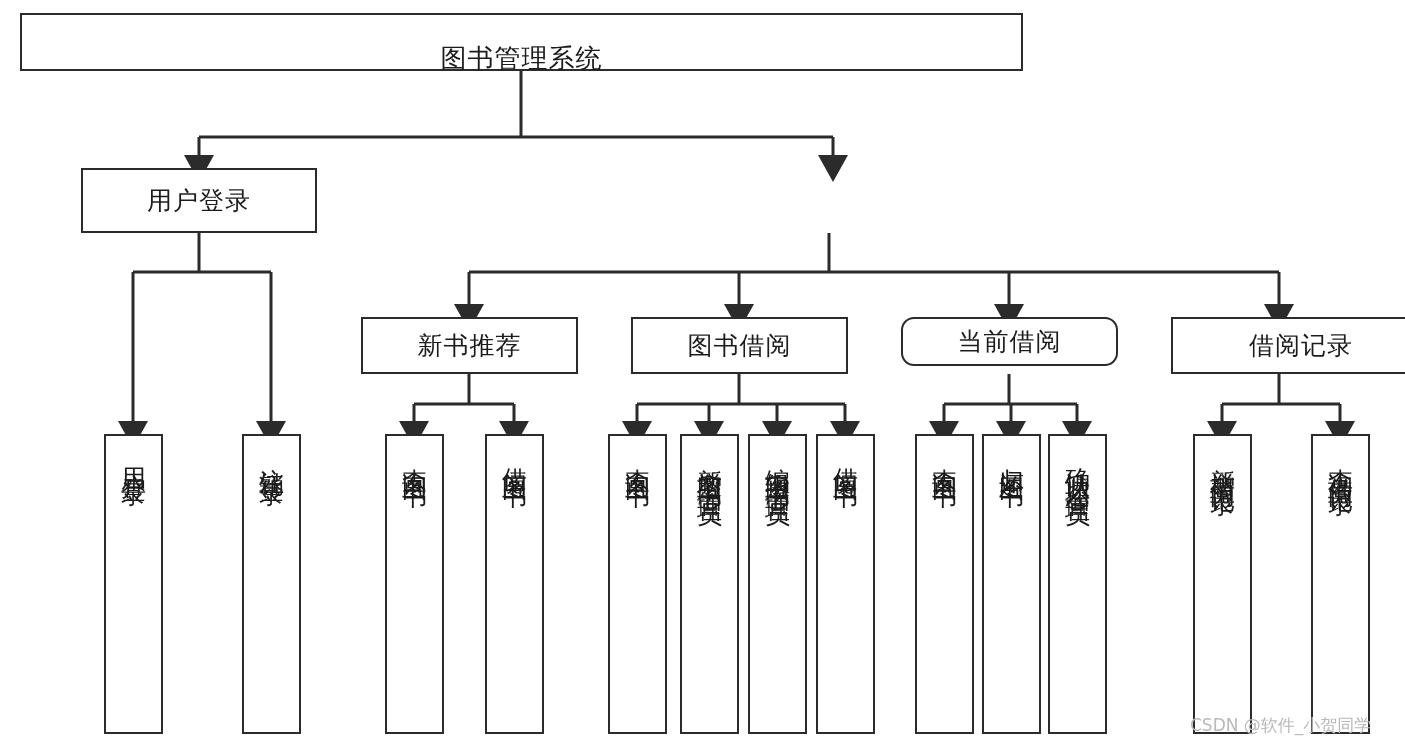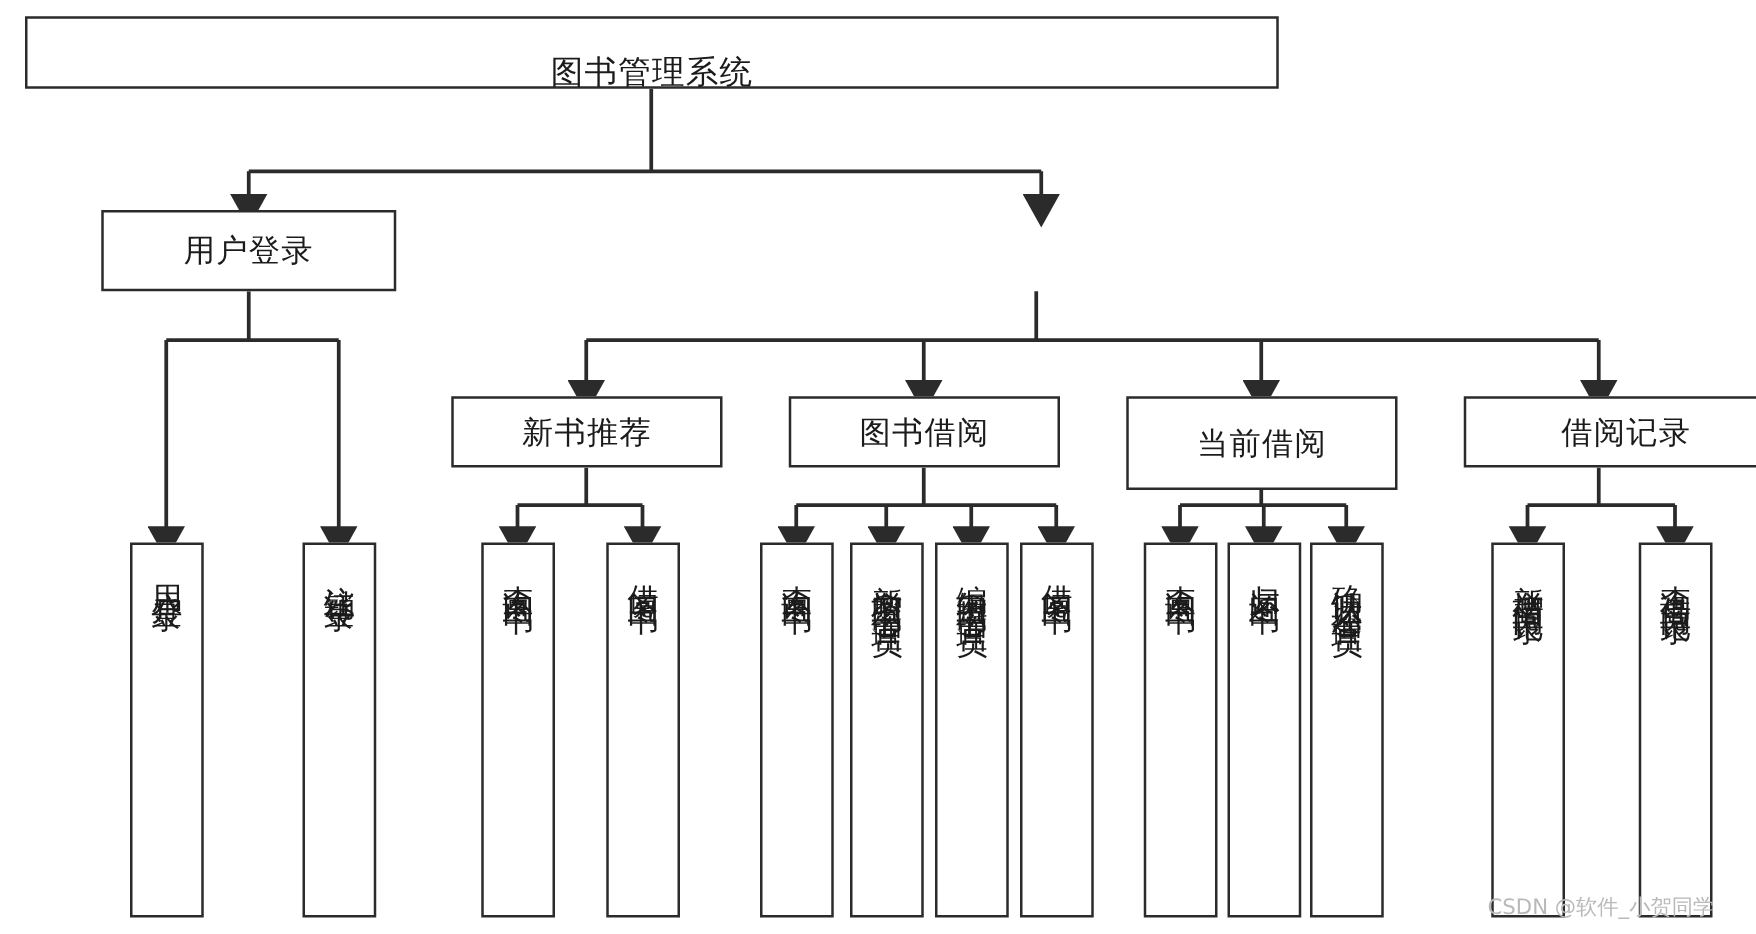--- a/index.html
+++ b/index.html
@@ -137,21 +137,21 @@
   <div class="node h" style="left:81px; top:168px; width:236px; height:65px;">
     <span class="label">用户登录</span>
   </div>
 
   <div class="node h" style="left:631px; top:317px; width:217px; height:57px;">
     <span class="label">图书借阅</span>
   </div>
   <div class="node h" style="left:361px; top:317px; width:217px; height:57px;">
     <span class="label">新书推荐</span>
   </div>
-  <div class="node h" style="left:901px; top:317px; width:217px; height:75px;">
+  <div class="node h" style="left:901px; top:317px; width:217px; height:49px;border-radius:13px;">
     <span class="label">当前借阅</span>
   </div>
   <div class="node h" style="left:1171px; top:317px; width:260px; height:57px;">
     <span class="label">借阅记录</span>
   </div>
 
   <div class="node v" style="left:104px; top:434px; width:59px; height:300px;">
     <span class="label">用户登录</span>
   </div>
   <div class="node v" style="left:242px; top:434px; width:59px; height:300px;">

